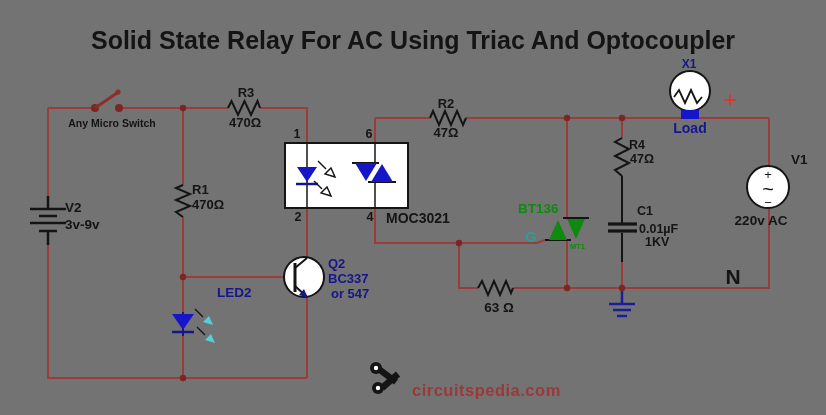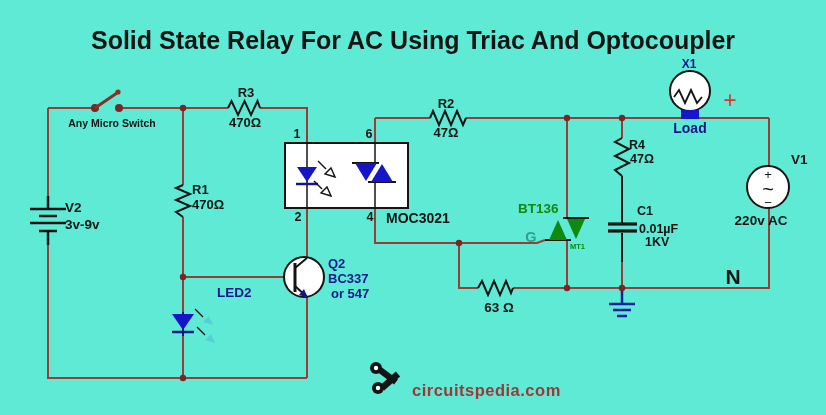--- a/index.html
+++ b/index.html
@@ -1,16 +1,16 @@
 <!DOCTYPE html>
 <html><head>
 <meta charset="utf-8">
 <style>
   html,body{margin:0;padding:0;background:#ffffff;}
-  .stage{position:relative;width:826px;height:415px;background:#5eead4;overflow:hidden;
+  .stage{position:relative;width:826px;height:415px;background:#737373;overflow:hidden;
          font-family:"Liberation Sans", sans-serif;text-decoration:underline;}
   svg text{font-family:"Liberation Sans", sans-serif;}
   .b{font-weight:bold;}
   .blk{fill:#141414;}
   .navy{fill:#16168c;}
   .grn{fill:#0f8a0f;}
   .teal{fill:#2e9e96;}
   .maroon{fill:#9c3838;}
   .redtx{fill:#e03428;}
 </style>

